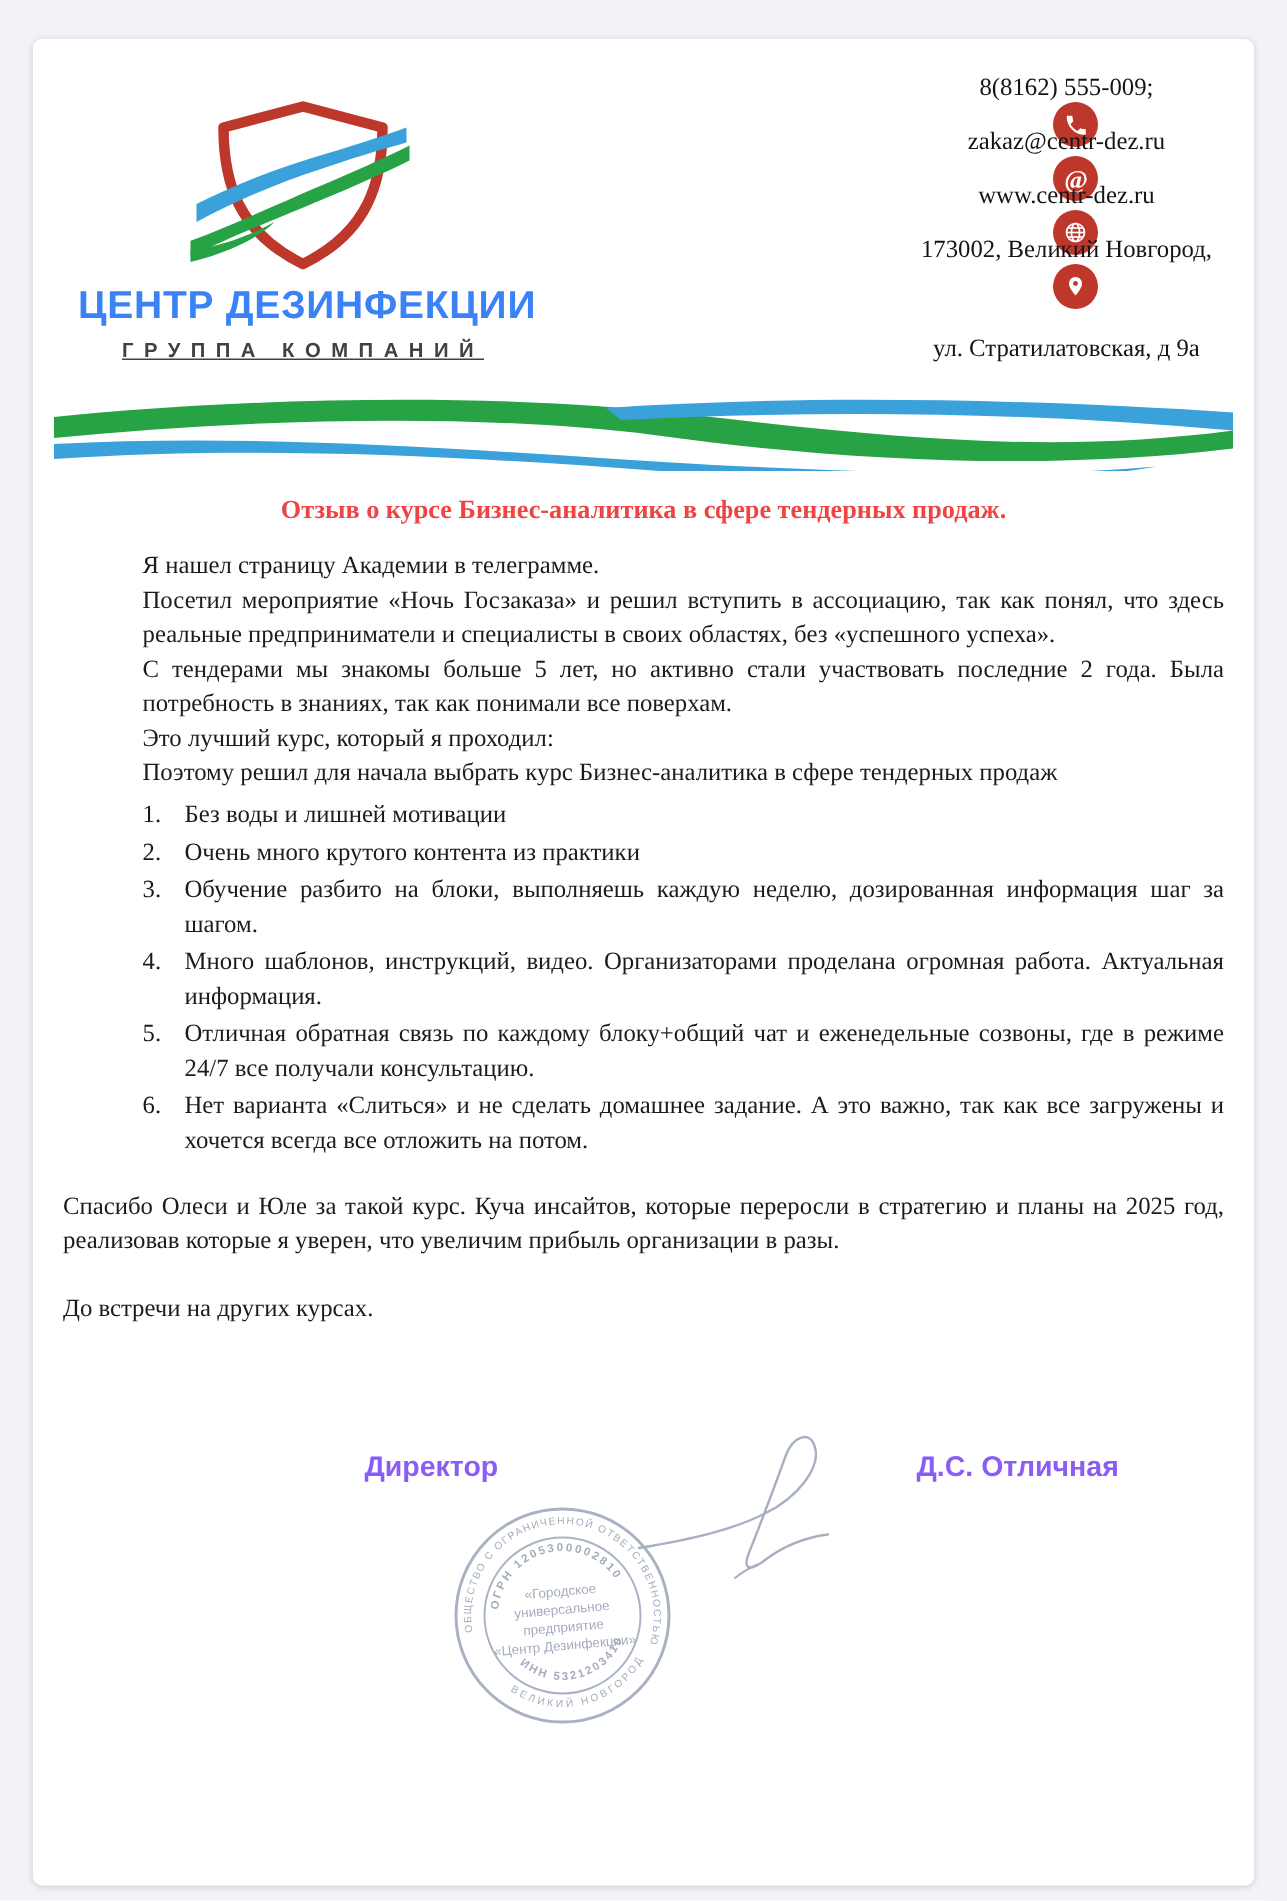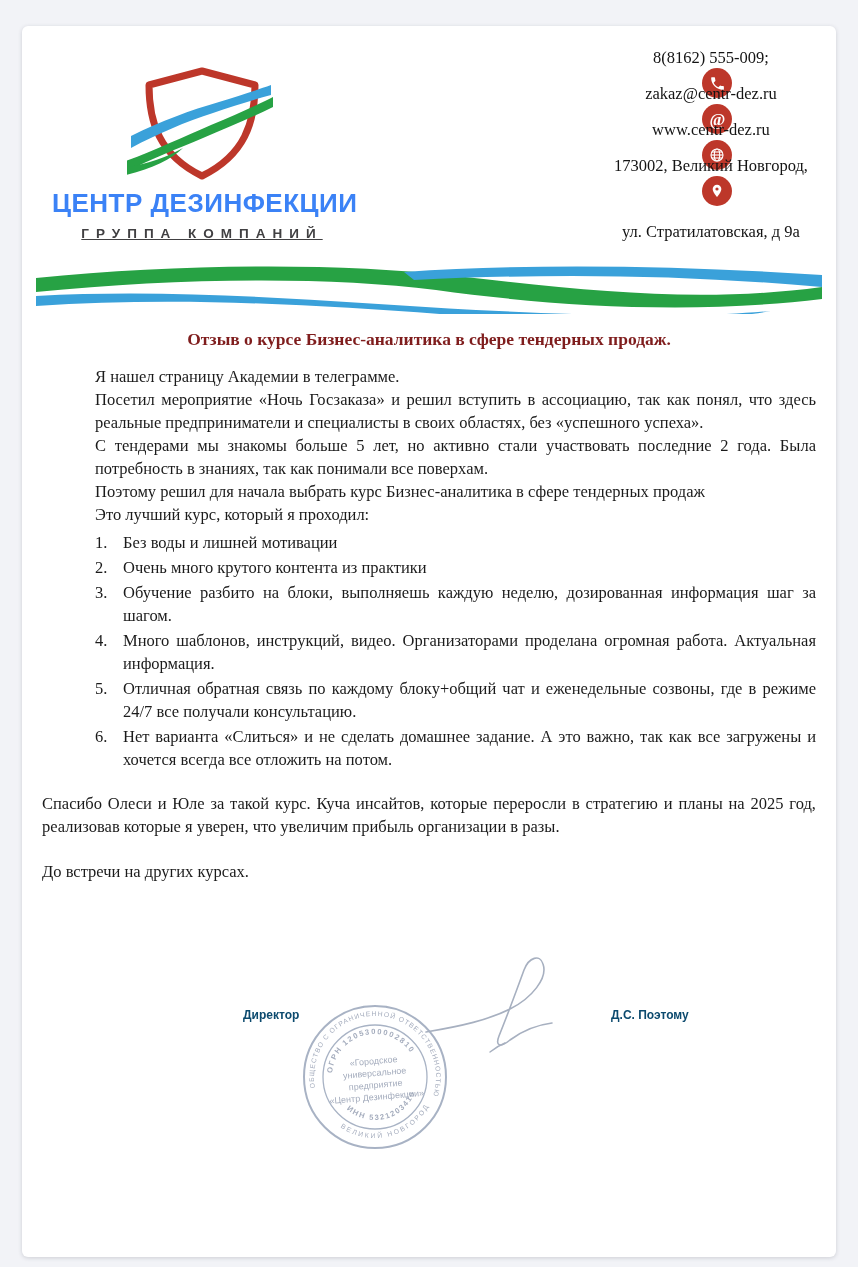--- a/index.html
+++ b/index.html
@@ -41,35 +41,35 @@
     margin-left:13px;flex:none;
   }
   .icon-slot{width:30px;margin-left:13px;flex:none;}
   .at-glyph{color:#fff;font-size:17px;font-weight:bold;line-height:1;}
   
   .divider{position:absolute;left:14px;right:14px;top:236px;height:52px;}
   .divider svg{display:block;width:100%;height:100%;}
   
   .doc-title{
     position:absolute;left:40px;right:40px;top:303px;
-    text-align:center;font-weight:bold;font-size:17.5px;color:#7f1d1d;
+    text-align:center;font-weight:bold;font-size:17.5px;color:#ef4444;
   }
   .doc-body{position:absolute;left:73px;right:20px;top:339px;font-size:16.5px;line-height:23px;}
   .doc-body p{margin:0;text-align:justify;}
   .doc-list{margin-top:5px;}
   .list-item{display:flex;margin-bottom:2px;}
   .list-item .num{width:28px;flex:none;}
   .list-item .txt{flex:1;text-align:justify;}
   .doc-closing{position:absolute;left:20px;right:20px;top:766px;font-size:16.5px;line-height:23px;}
   .doc-closing p{margin:0;text-align:justify;}
   .doc-closing p + p{margin-top:22px;text-align:left;}
   
   .sig-label{
     position:absolute;font-family:"Liberation Sans","DejaVu Sans",sans-serif;
-    font-weight:bold;font-size:12px;color:#0c4a6e;top:982px;white-space:nowrap;
+    font-weight:bold;font-size:19px;color:#8b5cf6;top:942px;white-space:nowrap;
   }
   .sig-role{left:221px;}
   .sig-name{left:589px;}
   .stamp{position:absolute;left:277px;top:975px;width:152px;height:152px;opacity:.8;}
   .squiggle{position:absolute;left:400px;top:926px;width:185px;height:118px;}
 </style>
 </head>
 <body>
 
 <div class="page">
@@ -134,22 +134,22 @@
       <path d="M368,10 C500,1 650,4 786,13 L786,25 C650,13 520,11 378,18 Z" fill="#3aa1da"></path>
     </svg>
   </div>
 
   <div class="doc-title">Отзыв о курсе Бизнес-аналитика в сфере тендерных продаж.</div>
 
   <div class="doc-body">
     <p>Я нашел страницу Академии в телеграмме.</p>
     <p>Посетил мероприятие «Ночь Госзаказа» и решил вступить в ассоциацию, так как понял, что здесь реальные предприниматели и специалисты в своих областях, без «успешного успеха».</p>
     <p>С тендерами мы знакомы больше 5 лет, но активно стали участвовать последние 2 года. Была потребность в знаниях, так как понимали все поверхам.</p>
+    <p>Это лучший курс, который я проходил:</p>
     <p>Поэтому решил для начала выбрать курс Бизнес-аналитика в сфере тендерных продаж</p>
-    <p>Это лучший курс, который я проходил:</p>
     <div class="doc-list">
       <div class="list-item">
         <span class="num">1.</span>
         <span class="txt">Без воды и лишней мотивации</span>
       </div>
       <div class="list-item">
         <span class="num">2.</span>
         <span class="txt">Очень много крутого контента из практики</span>
       </div>
       <div class="list-item">
@@ -170,21 +170,21 @@
       </div>
     </div>
   </div>
 
   <div class="doc-closing">
     <p>Спасибо Олеси и Юле за такой курс. Куча инсайтов, которые переросли в стратегию и планы на 2025 год, реализовав которые я уверен, что увеличим прибыль организации в разы.</p>
     <p>До встречи на других курсах.</p>
   </div>
 
   <span class="sig-label sig-role">Директор</span>
-  <span class="sig-label sig-name">Д.С. Поэтому</span>
+  <span class="sig-label sig-name">Д.С. Отличная</span>
 
   <svg class="stamp" viewBox="0 0 152 152">
     <defs>
       <path id="arcOuterCW" d="M76,76 m-61,0 a61,61 0 1,1 122,0 a61,61 0 1,1 -122,0"></path>
       <path id="arcOuterCCW" d="M76,76 m-61,0 a61,61 0 1,0 122,0 a61,61 0 1,0 -122,0"></path>
       <path id="arcInnerCW" d="M76,76 m-43,0 a43,43 0 1,1 86,0 a43,43 0 1,1 -86,0"></path>
       <path id="arcInnerCCW" d="M76,76 m-43,0 a43,43 0 1,0 86,0 a43,43 0 1,0 -86,0"></path>
     </defs>
     <circle cx="76" cy="76" r="71" fill="none" stroke="#93a0b6" stroke-width="2"></circle>
     <circle cx="76" cy="76" r="52" fill="none" stroke="#93a0b6" stroke-width="1.3"></circle>

